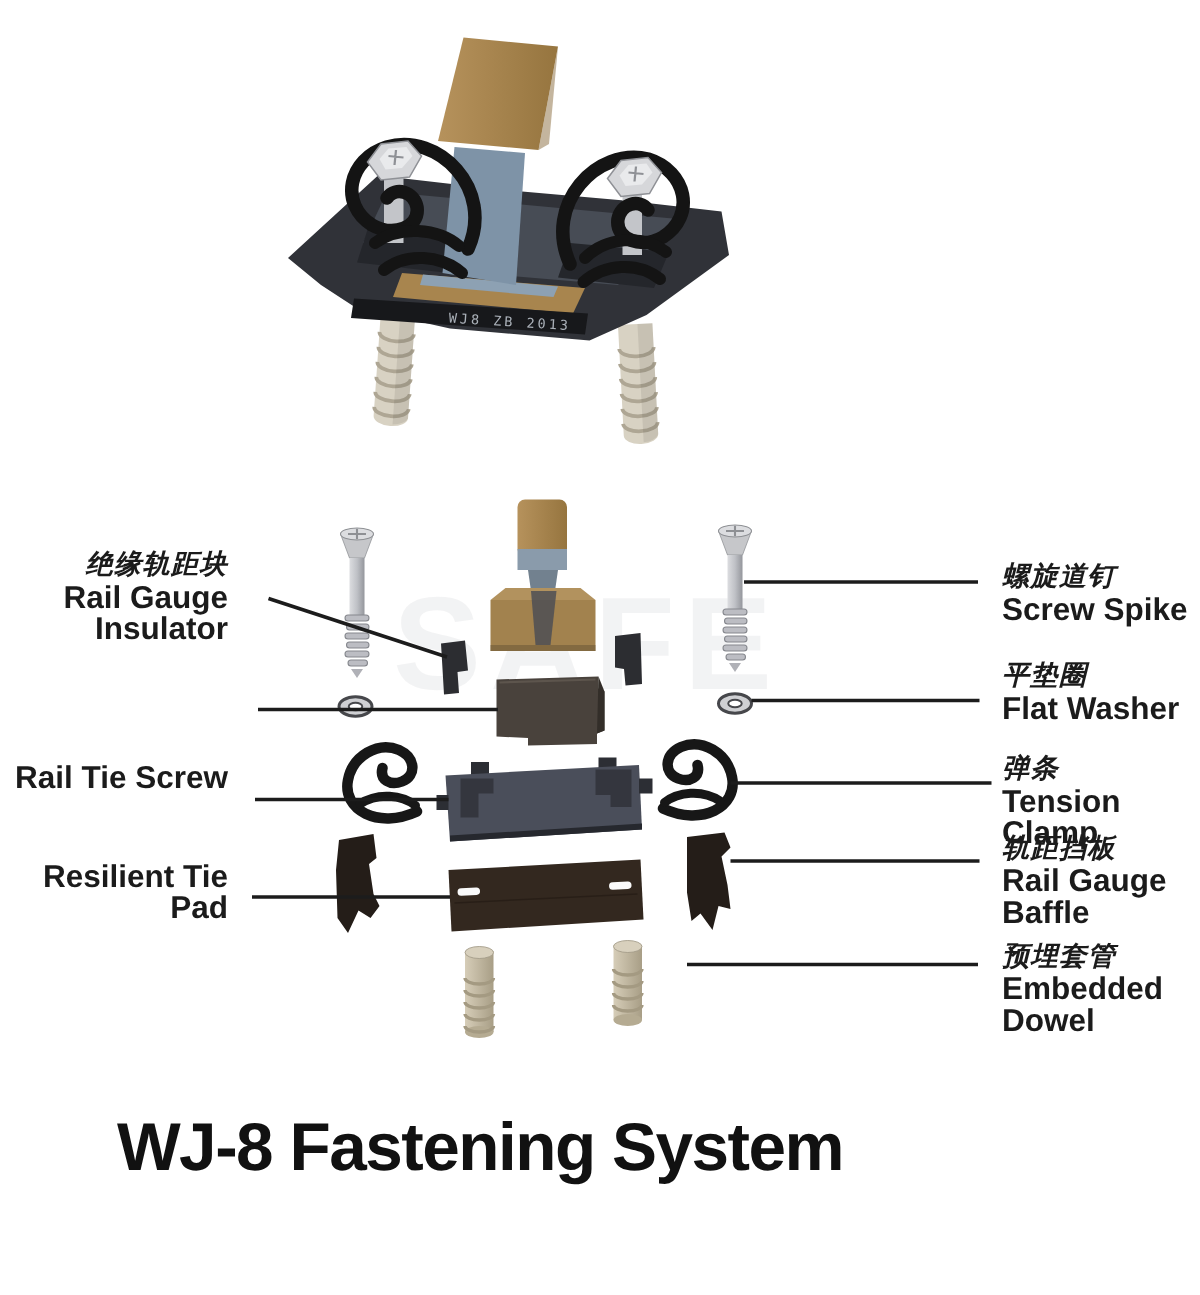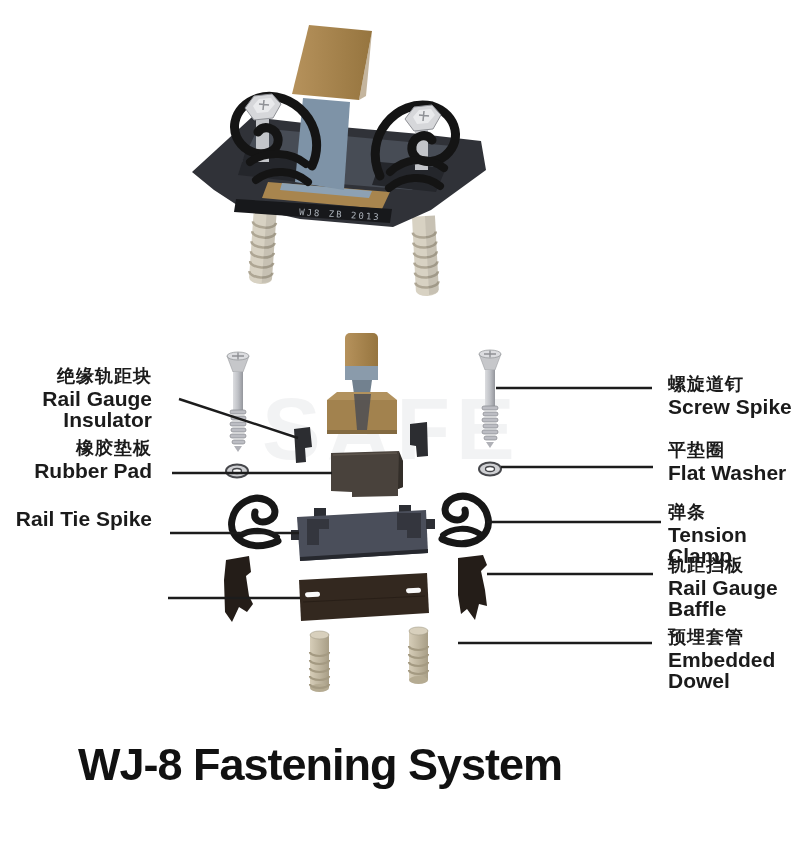--- a/index.html
+++ b/index.html
@@ -2,21 +2,21 @@
 <html><head>
 <meta charset="utf-8">
 <style>
   html,body{margin:0;padding:0;background:#ffffff;}
   #page{position:relative;width:800px;height:863px;background:#ffffff;overflow:hidden;
         font-family:"Liberation Sans", sans-serif;color:#1c1c1c;}
   .watermark{position:absolute;left:262px;top:378px;font-size:88px;font-weight:700;
         letter-spacing:6px;color:#5a5f6b;opacity:0.07;user-select:none;}
   svg{position:absolute;left:0;top:0;}
   .label{position:absolute;}
-  .label .zh{display:block;font-size:18px;font-weight:600;line-height:24px;letter-spacing:1px;color:#1b1b1b;}
+  .label .zh{display:block;font-size:18px;font-weight:600;line-height:24px;letter-spacing:1px;color:#1b1b1b;font-style:italic;}
   .label .en{display:block;font-size:21px;font-weight:600;line-height:21px;color:#1b1b1b;}
   .label-left{left:0;width:152px;text-align:right;}
   .label-right{left:668px;width:140px;text-align:left;}
   .title{position:absolute;left:0;top:739px;width:640px;text-align:center;
         font-size:45px;font-weight:700;letter-spacing:-1px;color:#111;}
 </style>
 </head>
 <body>
 
 <div id="page">
@@ -210,28 +210,25 @@
       <line x1="487" y1="522" x2="661" y2="522"></line>
       <line x1="487" y1="574" x2="653" y2="574"></line>
       <line x1="458" y1="643" x2="652" y2="643"></line>
     </g>
   </svg>
 
   <div class="label label-left" style="top:364px;">
     <span class="zh">绝缘轨距块</span>
     <span class="en">Rail Gauge Insulator</span>
   </div>
-  <div class="label label-left" style="top:436px;">
-    <span class="zh">橡胶垫板</span>
-    <span class="en">Rubber Pad</span>
-  </div>
   <div class="label label-left" style="top:508px;">
-    <span class="en">Rail Tie Spike</span>
+    <span class="en">Rail Tie Screw</span>
   </div>
   <div class="label label-left" style="top:574px;">
+    <span class="en">Resilient Tie  Pad</span>
   </div>
 
   <div class="label label-right" style="top:372px;">
     <span class="zh">螺旋道钉</span>
     <span class="en">Screw Spike</span>
   </div>
   <div class="label label-right" style="top:438px;">
     <span class="zh">平垫圈</span>
     <span class="en">Flat Washer</span>
   </div>

